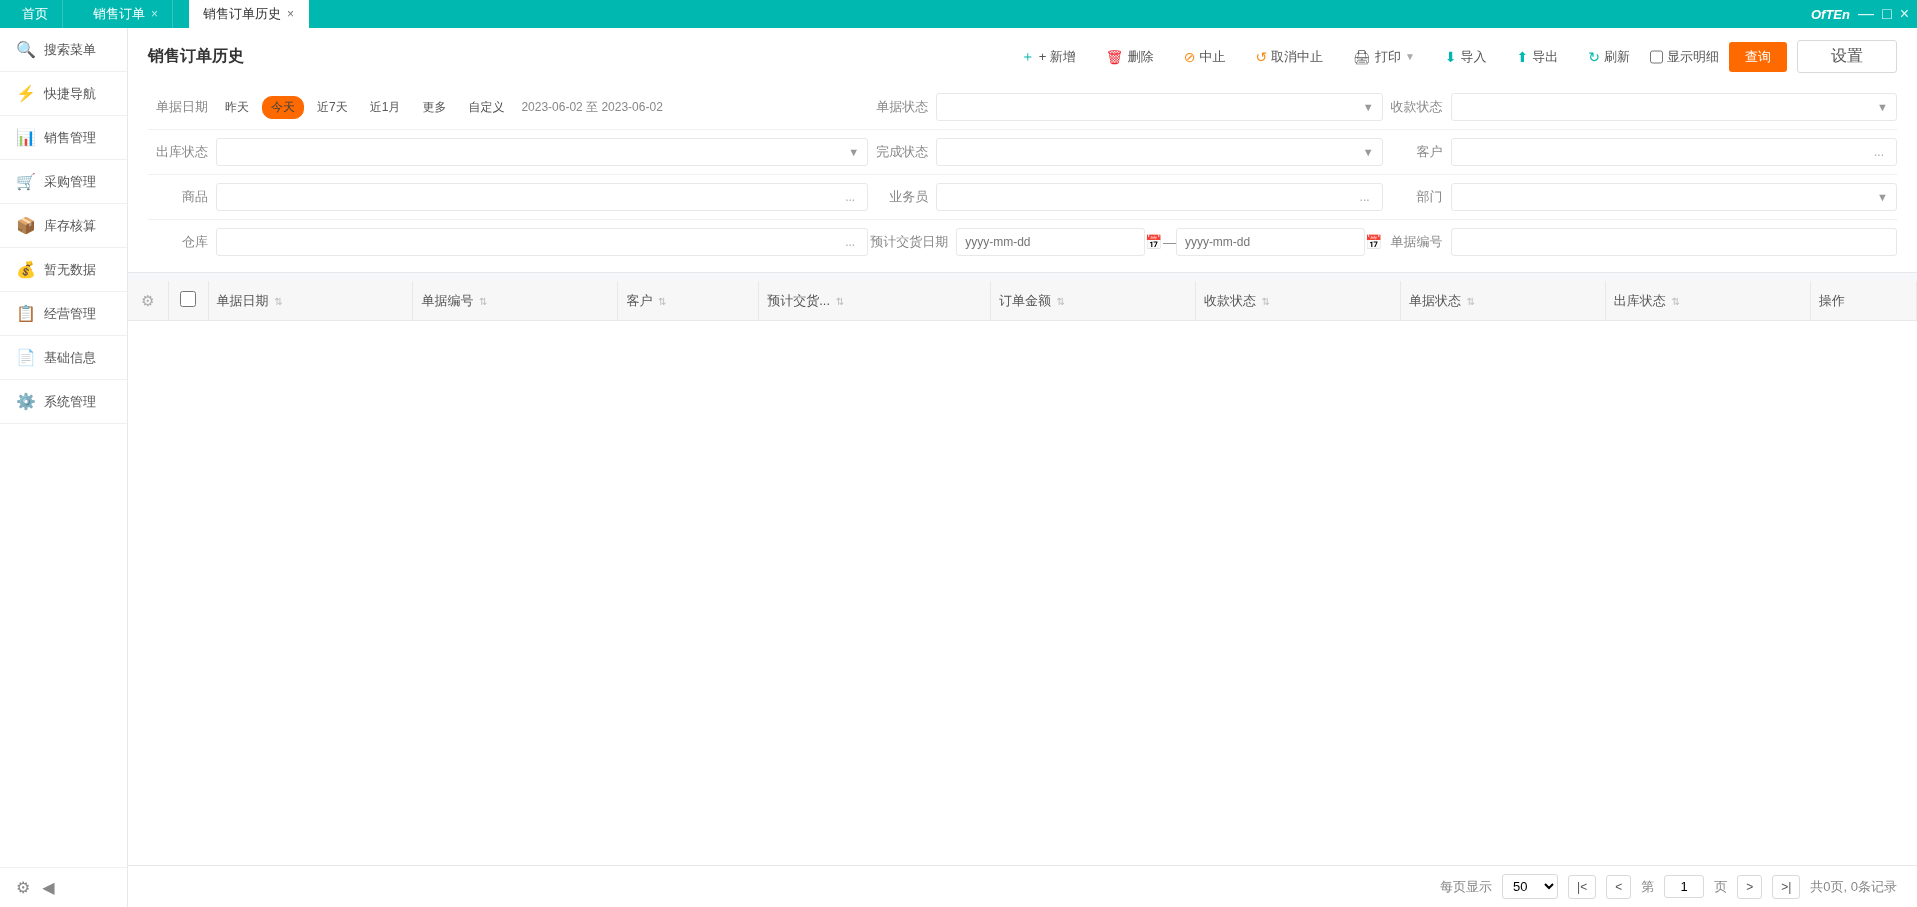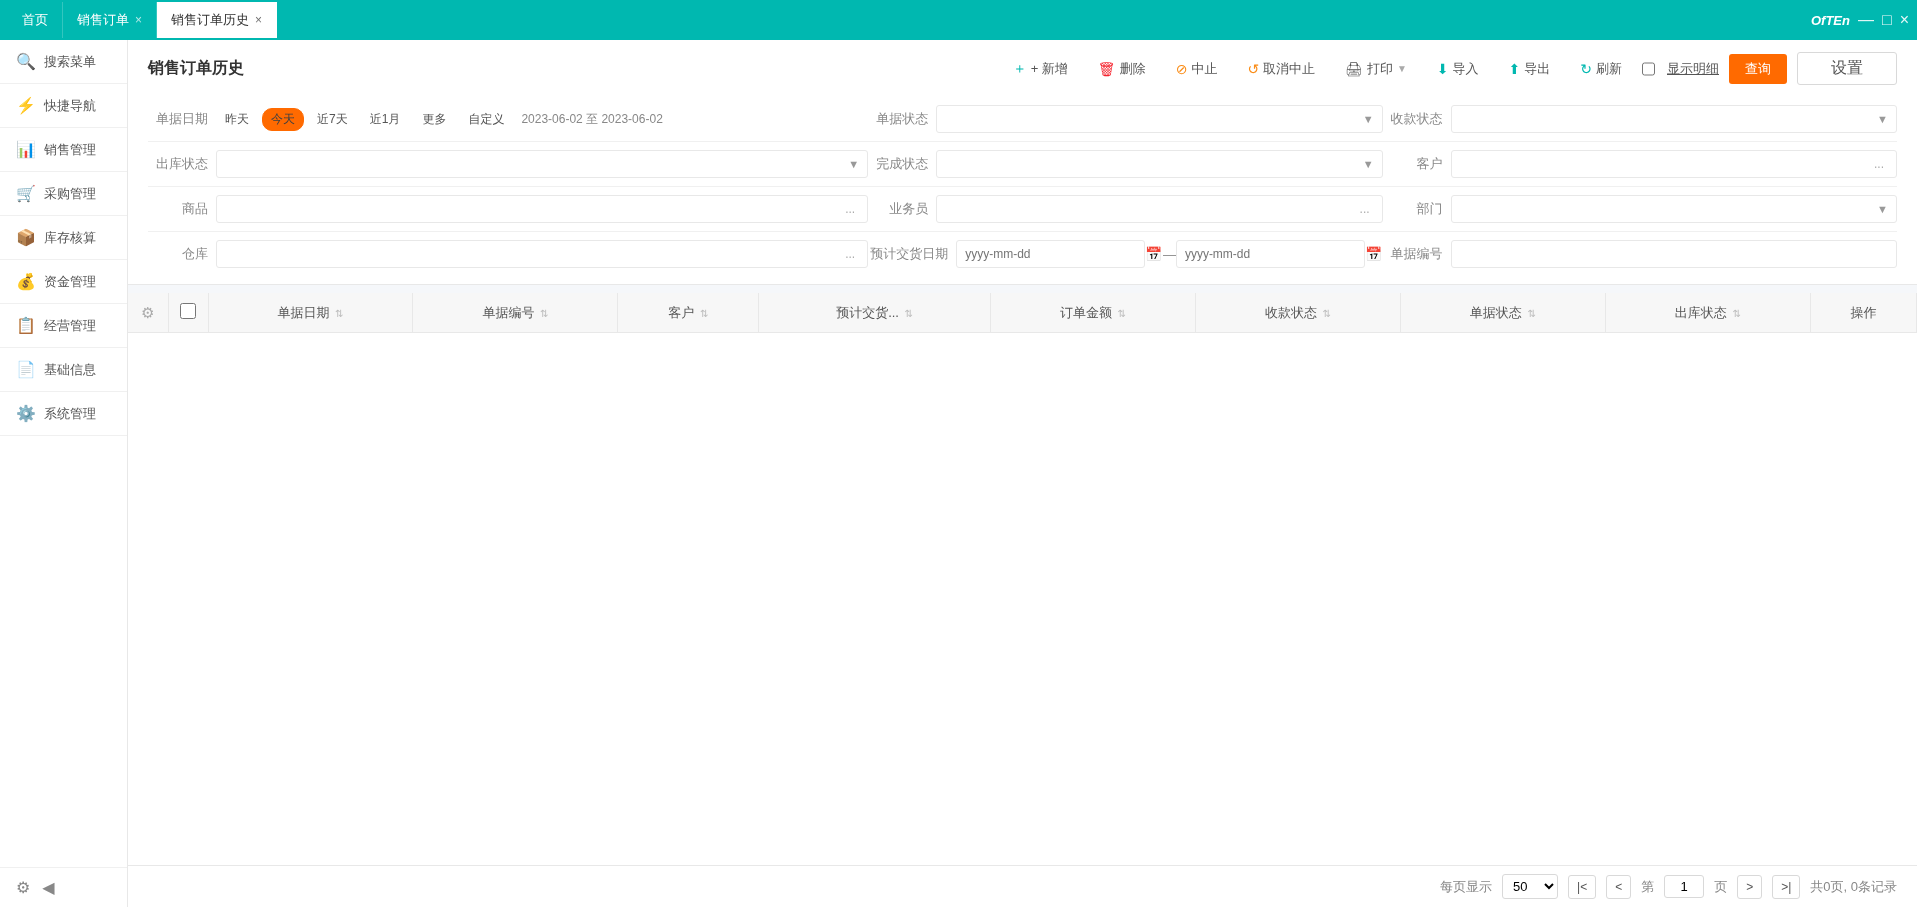--- a/index.html
+++ b/index.html
@@ -1,25 +1,25 @@
 <!DOCTYPE html>
 <html><head>
   <meta charset="utf-8">
   <style>
     * { box-sizing: border-box; margin: 0; padding: 0; font-family: "Microsoft YaHei", "PingFang SC", sans-serif; font-size: 13px; }
     body { background: #f5f5f5; display: flex; flex-direction: column; height: 907px; overflow: hidden; }
 
     
     .topbar {
       background: #00b8b0;
-      height: 40px;
+      height: 28px;
       display: flex;
       align-items: center;
       padding: 8px 8px;
-      gap: 0;
+      gap: 16px;
       flex-shrink: 0;
     }
     .topbar-tab {
       height: 36px;
       display: flex;
       align-items: center;
       padding: 0 14px;
       color: #fff;
       cursor: pointer;
       font-size: 13px;
@@ -142,25 +142,24 @@
       background: #fff;
       color: #555;
       border: 1px solid #d9d9d9;
       padding: 5px 33px;
       border-radius: 3px;
       cursor: pointer;
       font-size: 16px;
     }
     .show-detail-checkbox {
       display: flex;
-      gap: 12px;
-      cursor: pointer;
-      font-size: 13px;
-      color: #555;
-      text-decoration: underline;
+      gap: 4px;
+      cursor: pointer;
+      font-size: 13px;
+      color: #555;
     }
 
     
     .filter-area {
       background: #fff;
       padding: 0 20px 10px 20px;
       flex-shrink: 0;
     }
     .filter-row {
       display: flex;
@@ -288,21 +287,21 @@
       font-size: 13px;
     }
     thead tr {
       background: #f7f7f7;
       border-bottom: 1px solid #e8e8e8;
     }
     thead th {
       padding: 10px 8px;
       color: #555;
       font-weight: normal;
-      text-align: center;
+      text-align: left;
       white-space: nowrap;
       border-right: 1px solid #e8e8e8;
       position: relative;
     }
     thead th:first-child { width: 40px; text-align: center; }
     thead th .sort-icon { font-size: 10px; color: #bbb; margin-left: 2px; }
     .th-gear { font-size: 15px; color: #aaa; cursor: pointer; }
     .th-checkbox { width: 16px; height: 16px; cursor: pointer; }
 
     
@@ -405,21 +404,21 @@
     <div class="sidebar-item">
       <span class="si-icon">🛒</span>
       <span>采购管理</span>
     </div>
     <div class="sidebar-item">
       <span class="si-icon">📦</span>
       <span>库存核算</span>
     </div>
     <div class="sidebar-item">
       <span class="si-icon">💰</span>
-      <span>资金管理</span>
+      <span>暂无数据</span>
     </div>
     <div class="sidebar-item">
       <span class="si-icon">📋</span>
       <span>经营管理</span>
     </div>
     <div class="sidebar-item">
       <span class="si-icon">📄</span>
       <span>基础信息</span>
     </div>
     <div class="sidebar-item">

